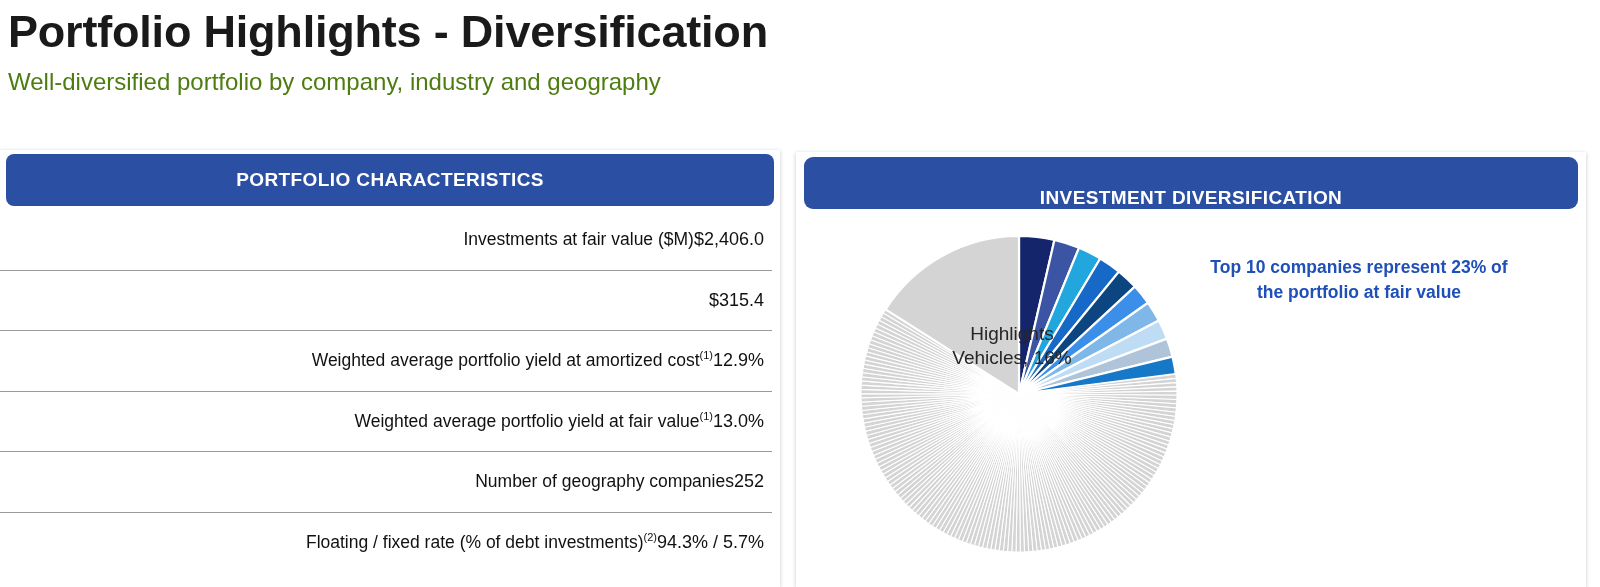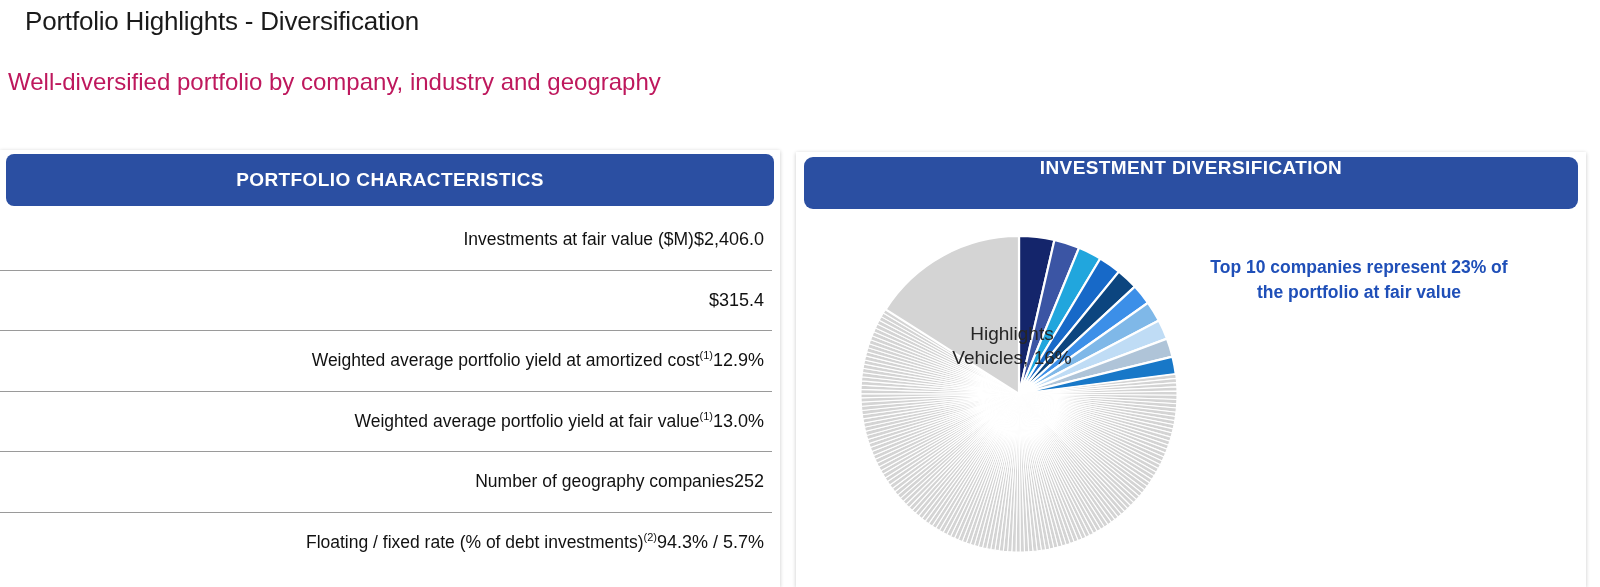--- a/index.html
+++ b/index.html
@@ -13,33 +13,32 @@
     overflow: hidden;
     font-family: "Liberation Sans", sans-serif;
     position: relative;
   }
 
   
   #page-title {
     position: absolute;
     left: 8px;
     top: 6px;
-    font-size: 26px;
+    font-size: 45px;
     color: #1a1a1a;
-    font-weight: 400;
+    font-weight: 700;
     letter-spacing: -0.2px;
     white-space: nowrap;
-    margin-left: 17px;
   }
   #page-subtitle {
     position: absolute;
     left: 8px;
     top: 68px;
     font-size: 24px;
-    color: #be185d;
+    color: #4d7c0f;
     font-weight: 400;
     white-space: nowrap;
   }
 
   
   #left-card {
     position: absolute;
     left: 0px;
     top: 150px;
     width: 780px;
@@ -112,21 +111,21 @@
   }
   #right-card-header {
     position: absolute;
     left: 8px;
     top: 5px;
     width: 774px;
     height: 52px;
     background: #2b4fa2;
     border-radius: 9px;
     display: flex;
-    align-items: flex-start;
+    align-items: flex-end;
     justify-content: center;
   }
   #right-card-header .htext {
     color: #ffffff;
     font-size: 19px;
     font-weight: bold;
     letter-spacing: 0.4px;
   }
   #pie-wrap {
     position: absolute;

